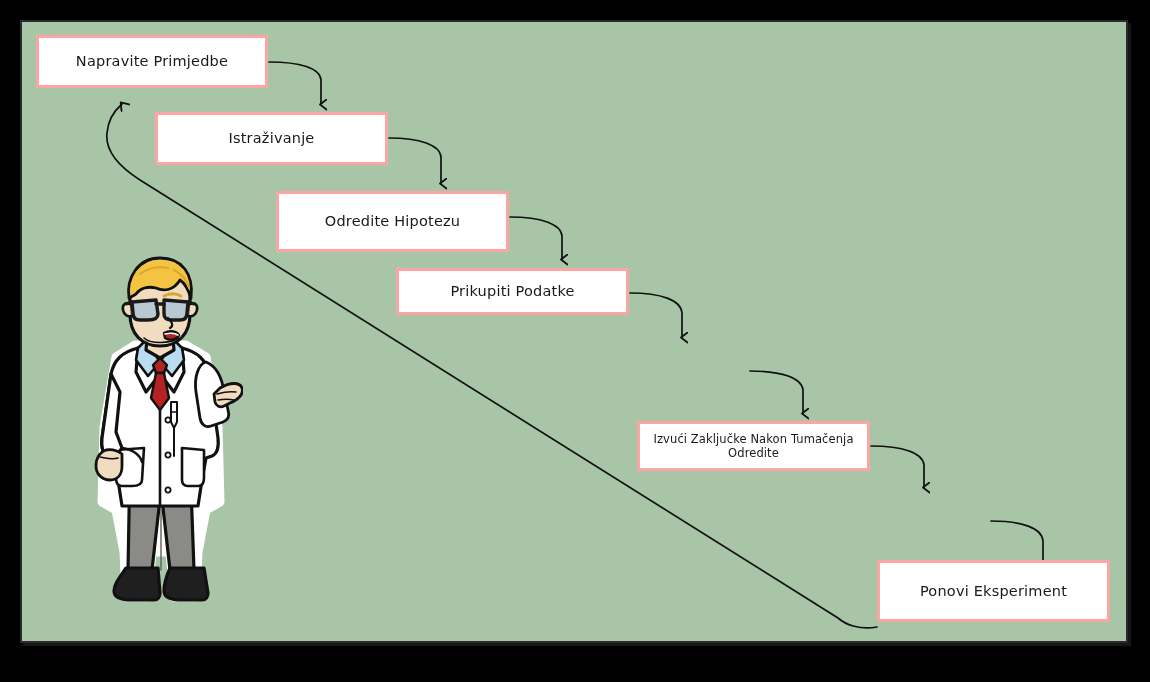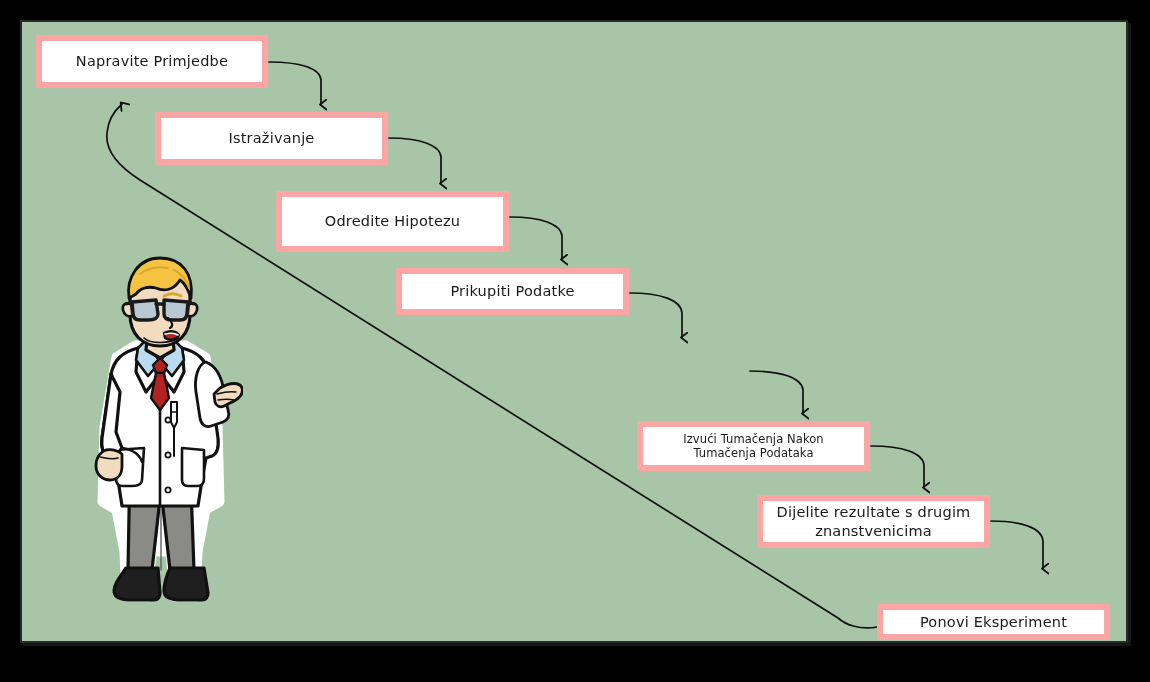--- a/index.html
+++ b/index.html
@@ -47,21 +47,21 @@
     top: 0;
     width: 1150px;
     height: 682px;
     pointer-events: none;
   }
 
   
   .flow-box {
     position: absolute;
     background: #ffffff;
-    border: 6px solid #fca5a5;
+    border: 3px solid #fca5a5;
     box-sizing: border-box;
     display: flex;
     align-items: center;
     justify-content: center;
     text-align: center;
     color: #1a1a1a;
     font-family: "DejaVu Sans", sans-serif;
     line-height: 1.25;
     padding: 2px 8px;
   }
@@ -132,28 +132,25 @@
   <div class="flow-box fs-normal" style="left:276px; top:191px; width:233px; height:61px;">
     <span class="bx-label">Odredite Hipotezu</span>
   </div>
 
   <div class="flow-box fs-normal" style="left:396px; top:268px; width:233px; height:47px;">
     <span class="bx-label">Prikupiti Podatke</span>
   </div>
 
 
   <div class="flow-box fs-small" style="left:637px; top:421px; width:233px; height:50px;">
-    <span class="bx-label">Izvući Tumačenja Nakon Tumačenja Podataka</span>
-  </div>
-
-  <div class="flow-box fs-normal" style="left:757px; top:495px; width:233px; height:53px;">
-    <span class="bx-label">Dijelite rezultate s drugim znanstvenicima</span>
-  </div>
-
-  <div class="flow-box fs-normal" style="left:877px; top:604px; width:233px; height:36px;">
+    <span class="bx-label">Izvući Zaključke Nakon Tumačenja Odredite</span>
+  </div>
+
+
+  <div class="flow-box fs-normal" style="left:877px; top:560px; width:233px; height:62px;">
     <span class="bx-label">Ponovi Eksperiment</span>
   </div>
 
   <div id="character">
     <svg viewBox="0 0 165 368" width="165" height="368" xmlns="http://www.w3.org/2000/svg">
       <g stroke="#111111" stroke-width="3.2" stroke-linejoin="round" stroke-linecap="round">
 
         <g stroke="#ffffff" stroke-width="9" fill="#ffffff">
           <path d="M57,93 L108,93 L128,105 L140,175 L142,250 L128,258 L120,300 L118,345
                    L96,345 L92,300 L74,300 L70,345 L48,345 L46,300 L38,258 L24,250

